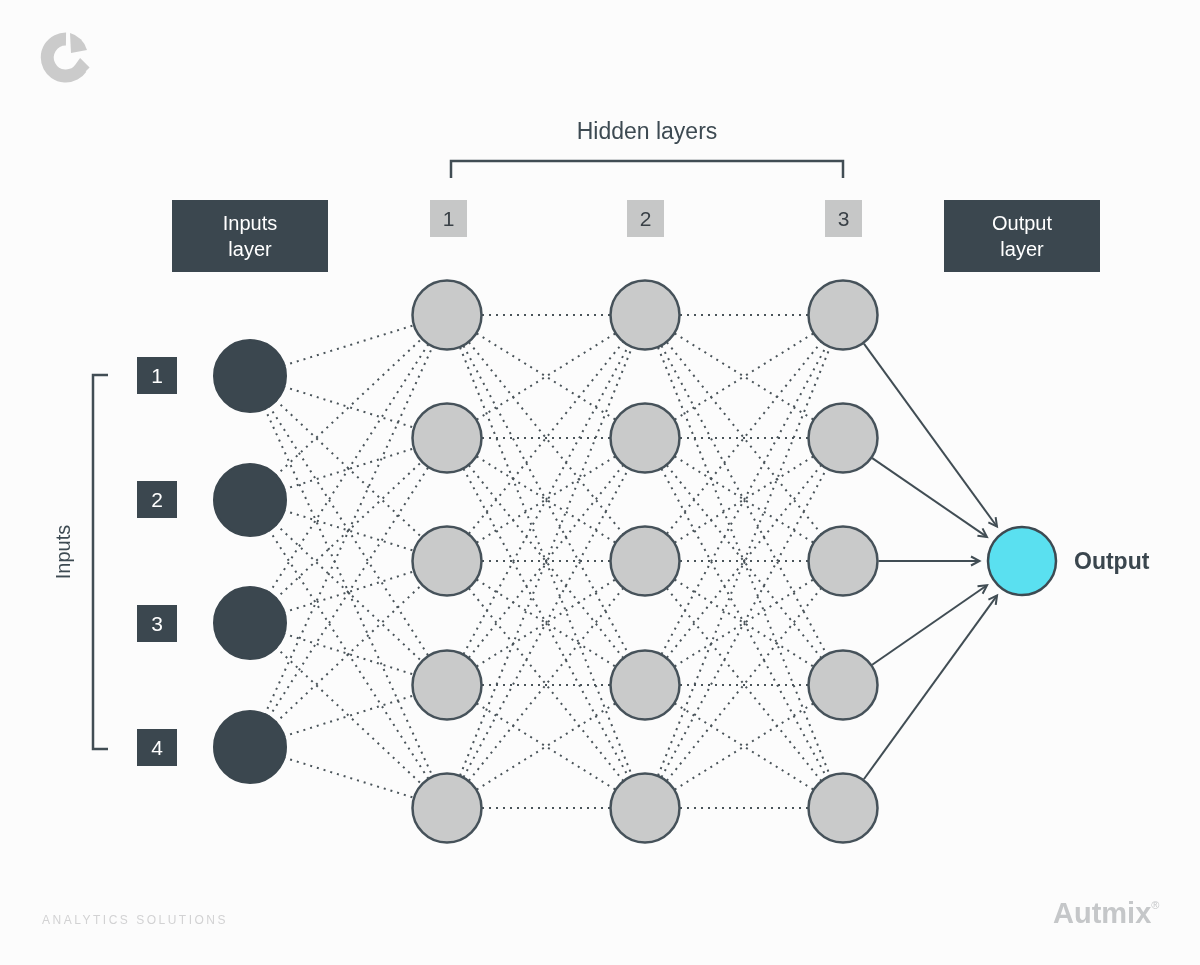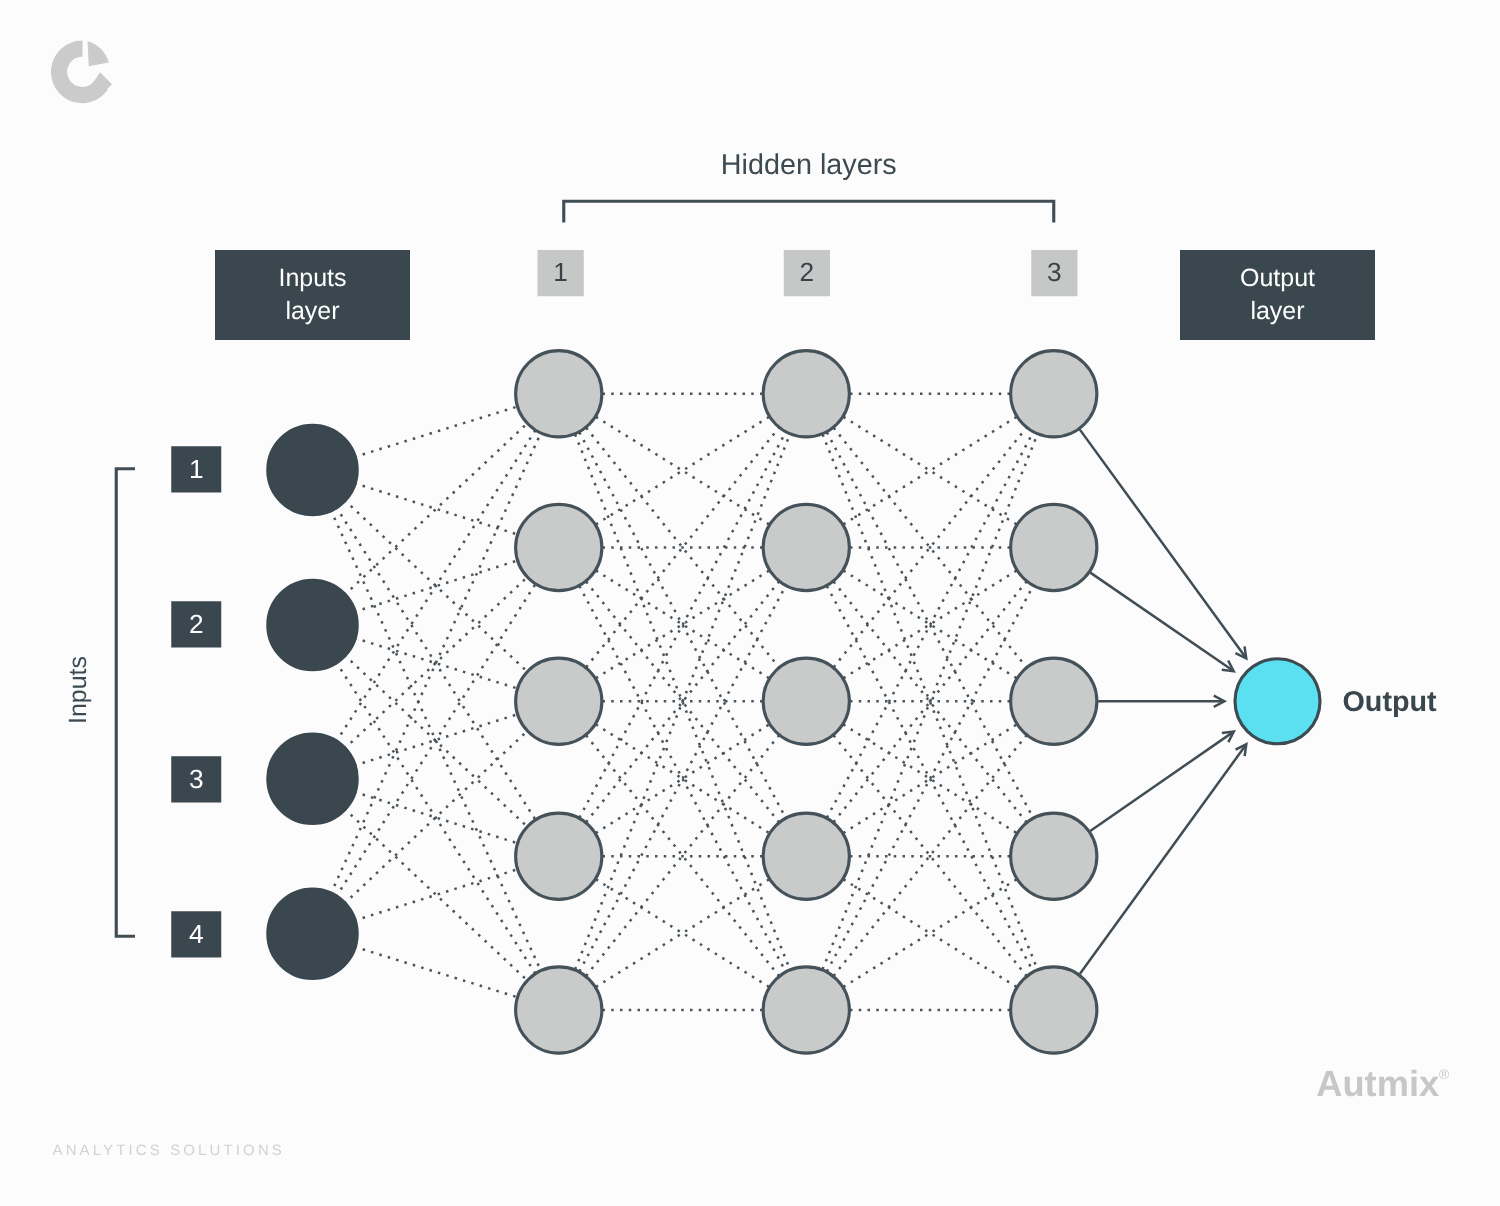--- a/index.html
+++ b/index.html
@@ -141,21 +141,21 @@
     position:absolute;
     left:42px; top:913px;
     font-size:12px;
     font-weight:500;
     letter-spacing:2.5px;
     color:var(--footer-gray);
     white-space:nowrap;
   }
   .footer-brand{
     position:absolute;
-    left:1053px; top:852px;
+    left:1053px; top:897px;
     font-size:29px;
     font-weight:700;
     color:var(--brand-gray);
     white-space:nowrap;
     text-align:right;
   }
   .footer-brand sup{
     font-size:11px;
     font-weight:400;
     vertical-align:14px;

